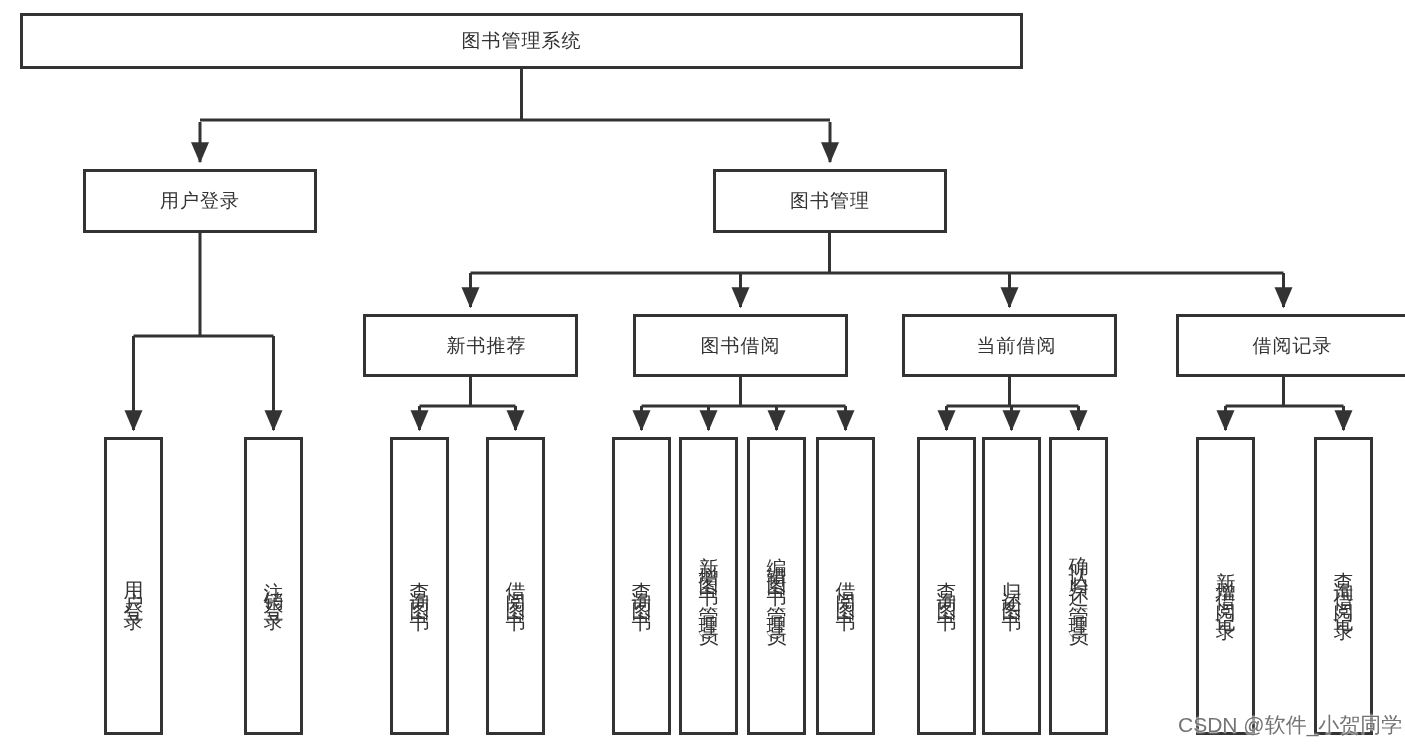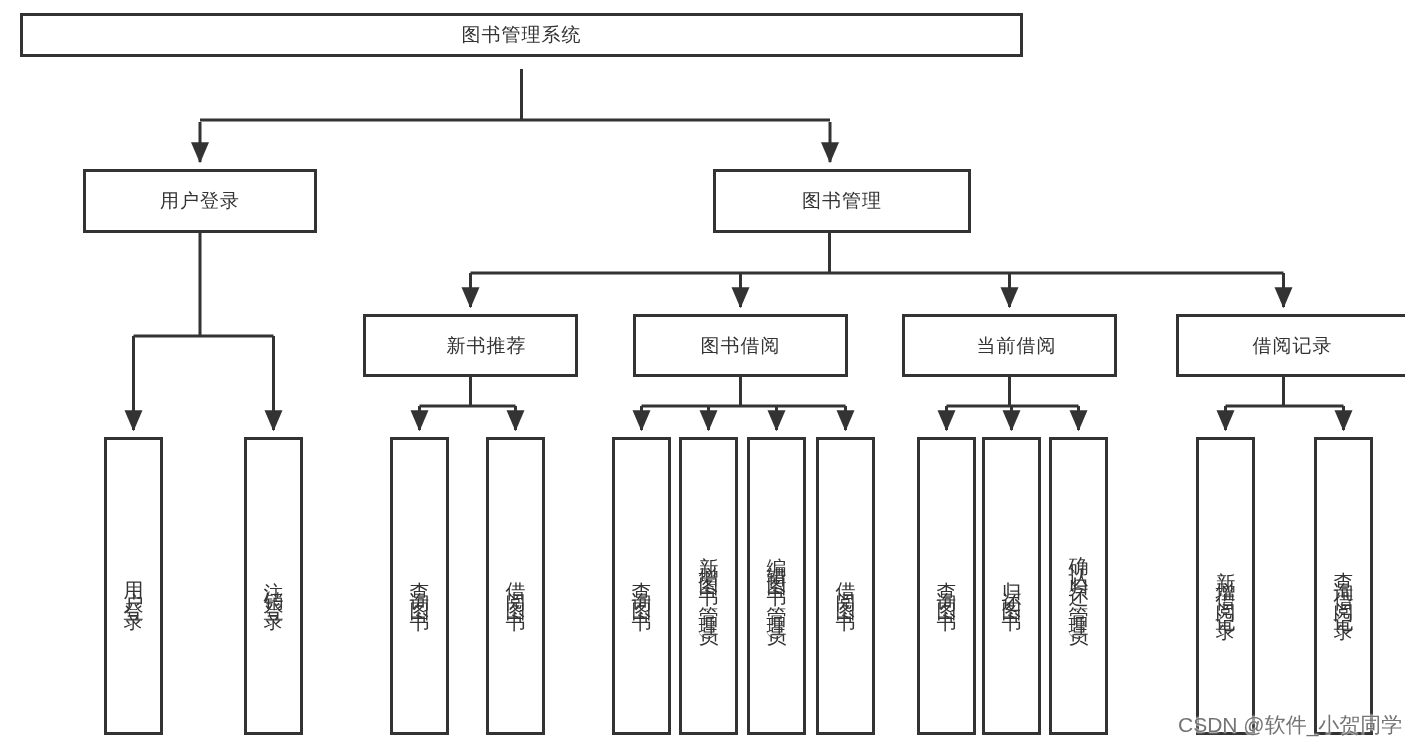--- a/index.html
+++ b/index.html
@@ -90,24 +90,24 @@
       <path d="M946.5 406 V430" marker-end="url(#arrow)"></path>
       <path d="M1011.5 406 V430" marker-end="url(#arrow)"></path>
       <path d="M1078.5 406 V430" marker-end="url(#arrow)"></path>
 
       <path d="M1283.5 377 V406 M1225.5 406 H1343.5"></path>
       <path d="M1225.5 406 V430" marker-end="url(#arrow)"></path>
       <path d="M1343.5 406 V430" marker-end="url(#arrow)"></path>
     </g>
   </svg>
 
-  <div class="node hnode" style="left:20px; top:13px; width:1003px; height:44px;">图书管理系统</div>
+  <div class="node hnode" style="left:20px; top:13px; width:1003px; height:56px;">图书管理系统</div>
 
   <div class="node hnode" style="left:83px; top:169px; width:234px; height:64px;">用户登录</div>
-  <div class="node hnode" style="left:713px; top:169px; width:258px; height:64px;">图书管理</div>
+  <div class="node hnode" style="left:713px; top:169px; width:234px; height:64px;">图书管理</div>
 
   <div class="node hnode" style="left:363px; top:314px; width:215px; height:63px;padding-left:32px;">新书推荐</div>
   <div class="node hnode" style="left:633px; top:314px; width:215px; height:63px;">图书借阅</div>
   <div class="node hnode" style="left:902px; top:314px; width:215px; height:63px;padding-left:14px;">当前借阅</div>
   <div class="node hnode" style="left:1176px; top:314px; width:233px; height:63px;">借阅记录</div>
 
   <div class="node vnode" style="left:104px; top:437px; width:59px; height:298px;">用户登录</div>
   <div class="node vnode" style="left:244px; top:437px; width:59px; height:298px;">注销登录</div>
 
   <div class="node vnode" style="left:390px; top:437px; width:59px; height:298px;">查询图书</div>

